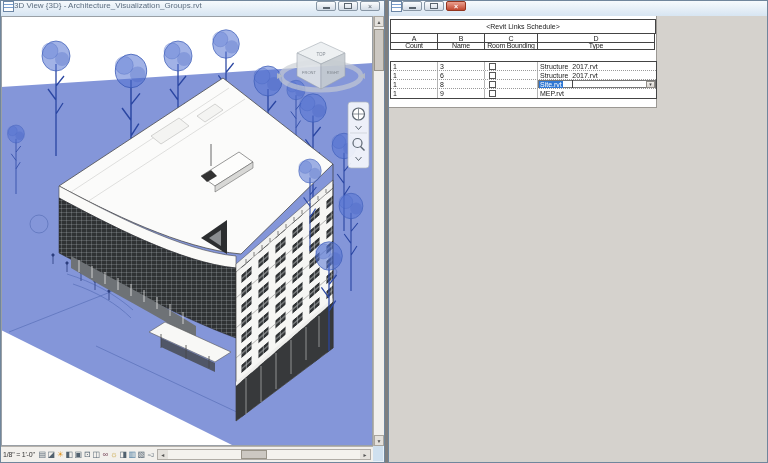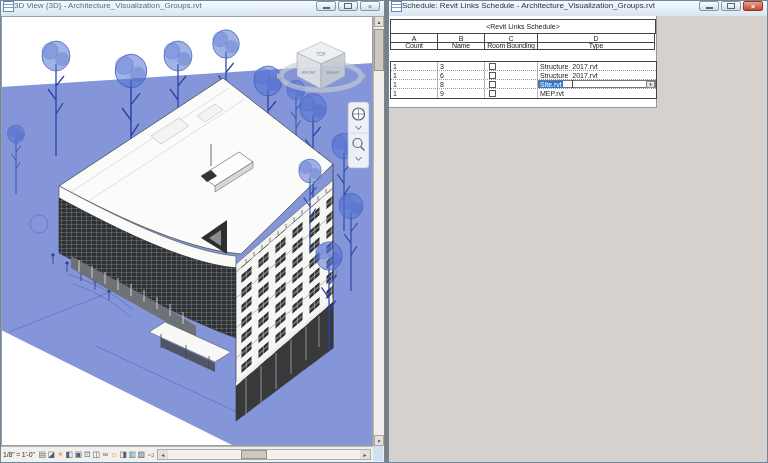--- a/index.html
+++ b/index.html
@@ -227,21 +227,20 @@
         </div>
         <div class="arr" data-name="scroll-right-arrow">►</div>
       </div>
     </div>
   </div>
 </div>
 
 <div class="win" id="winR" data-name="schedule-window">
   <div class="tbar" data-name="window-titlebar">
     <div class="ticon" data-name="schedule-window-icon"></div>
-    <div class="ttext" data-name="window-title">Schedule: Revit Links Schedule - Architecture_Visualization_Groups.rvt</div>
     <div class="wbtns">
       <button class="wbtn" data-name="minimize-button">
           <span class="bar" data-name="minimize-icon"></span>
         </button>
       <button class="wbtn" data-name="restore-button">
           <span class="box" data-name="restore-icon"></span>
         </button>
       <button class="wbtn close" data-name="close-button">×</button>
     </div>
   </div>

